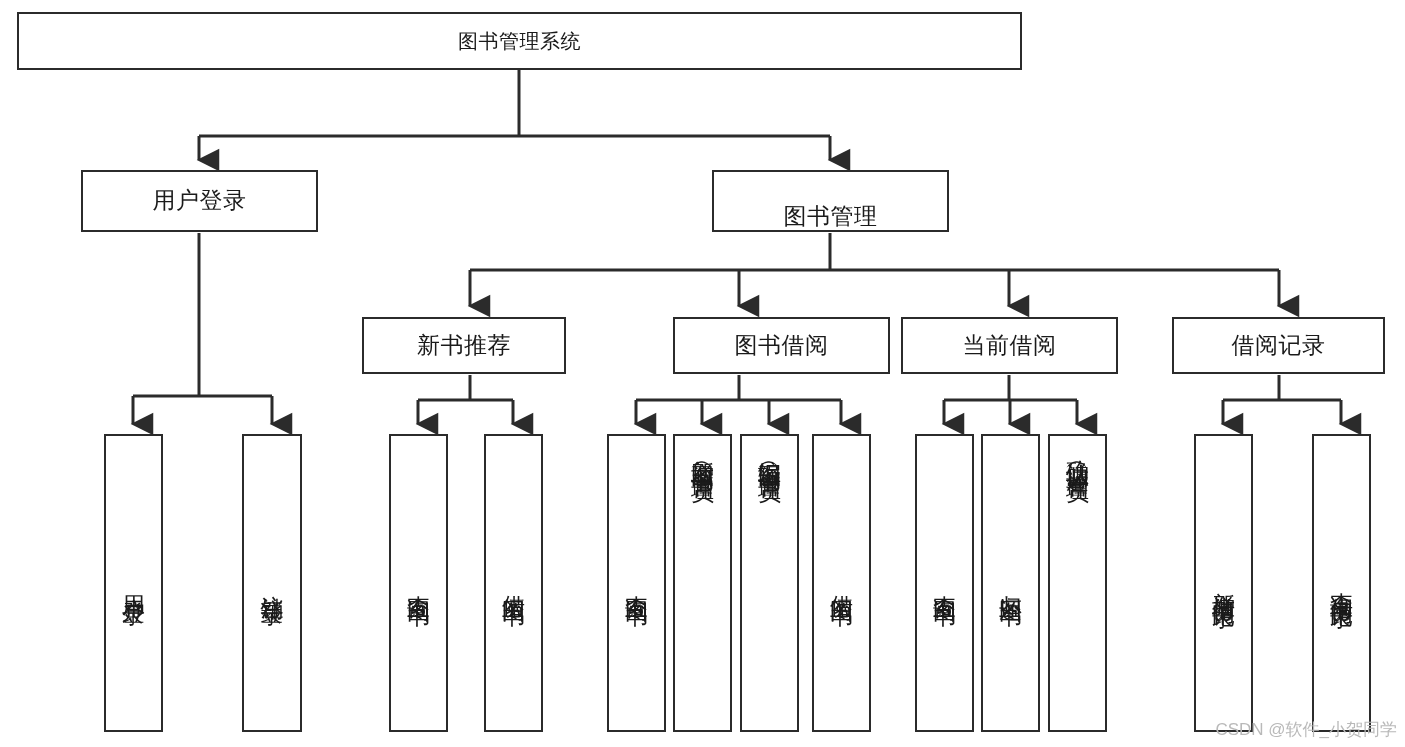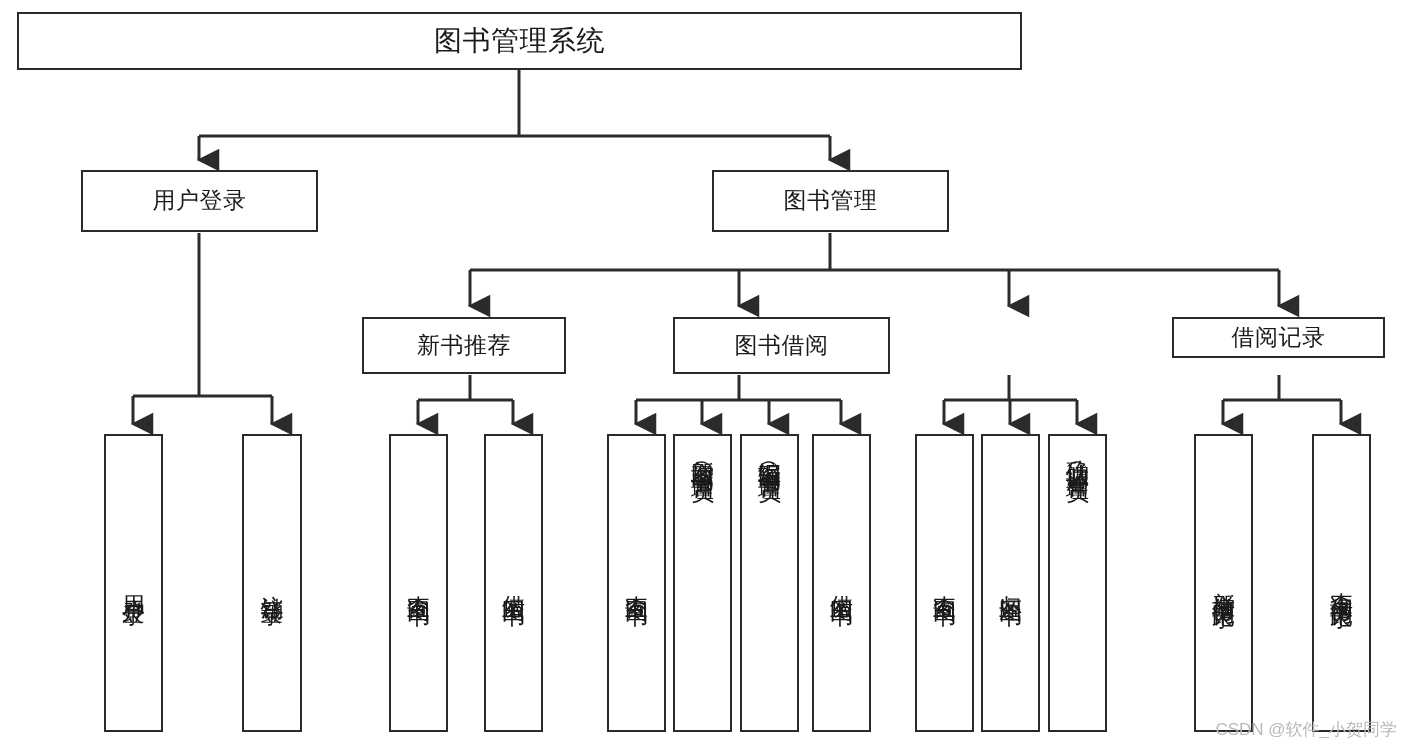--- a/index.html
+++ b/index.html
@@ -38,21 +38,21 @@
     display: block;
     text-align: center;
     line-height: 1.12;
   }
   .node.horizontal .node-label {
     font-size: 23px;
     letter-spacing: 0.5px;
     white-space: nowrap;
   }
   .node.root .node-label {
-    font-size: 28px;
+    font-size: 20px;
   }
   .node.vertical {
     align-items: flex-start;
     padding-top: 6px;
   }
   .node.vertical .node-label {
     writing-mode: vertical-rl;
     text-orientation: upright;
     font-size: 23px;
     line-height: 1.0;
@@ -128,31 +128,34 @@
     </g>
   </svg>
 
   <div class="node horizontal root" style="left:17px; top:12px; width:1005px; height:58px;">
     <span class="node-label">图书管理系统</span>
   </div>
 
   <div class="node horizontal" style="left:81px; top:170px; width:237px; height:62px;">
     <span class="node-label">用户登录</span>
   </div>
-  <div class="node horizontal" style="left:712px; top:170px; width:237px; height:62px;">
+  <div class="node horizontal" style="left:712px; top:170px; width:237px; height:62px;align-items:flex-end;">
     <span class="node-label">图书管理</span>
   </div>
 
   <div class="node horizontal" style="left:362px; top:317px; width:204px; height:57px;">
     <span class="node-label">新书推荐</span>
   </div>
   <div class="node horizontal" style="left:631px; top:317px; width:217px; height:57px;margin-left:42px;">
     <span class="node-label">图书借阅</span>
   </div>
-  <div class="node horizontal" style="left:1172px; top:317px; width:213px; height:41px;font-family:Liberation Serif, serif;">
+  <div class="node horizontal" style="left:901px; top:317px; width:217px; height:57px;">
+    <span class="node-label">当前借阅</span>
+  </div>
+  <div class="node horizontal" style="left:1172px; top:317px; width:213px; height:57px;font-family:Liberation Serif, serif;">
     <span class="node-label">借阅记录</span>
   </div>
 
   <div class="node vertical centered" style="left:104px; top:434px; width:59px; height:298px;">
     <span class="node-label">用户登录</span>
   </div>
   <div class="node vertical centered" style="left:242px; top:434px; width:60px; height:298px;">
     <span class="node-label">注销登录</span>
   </div>
 

